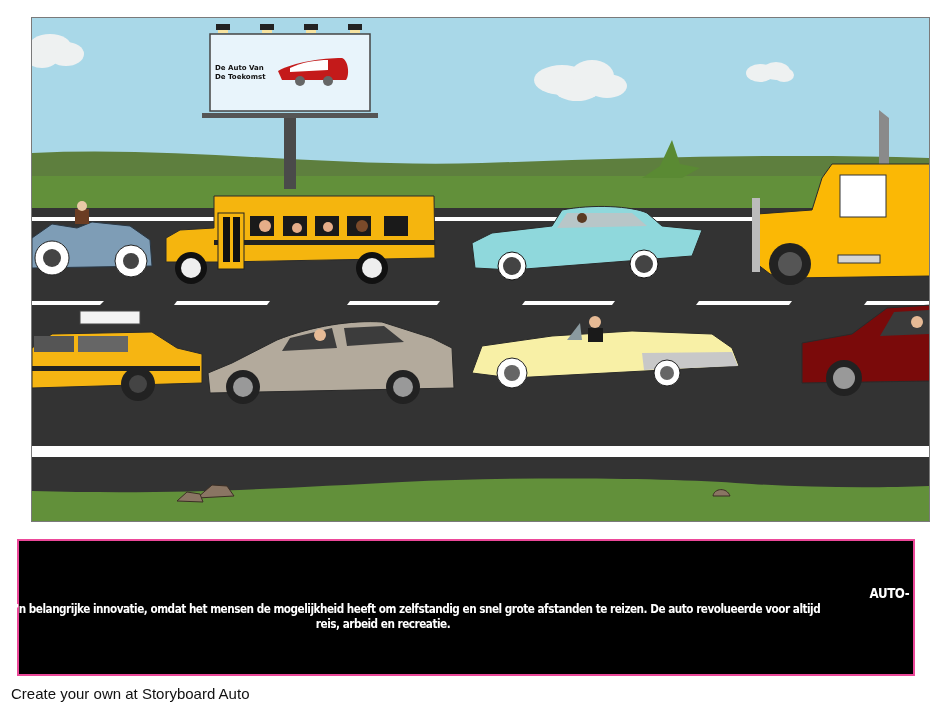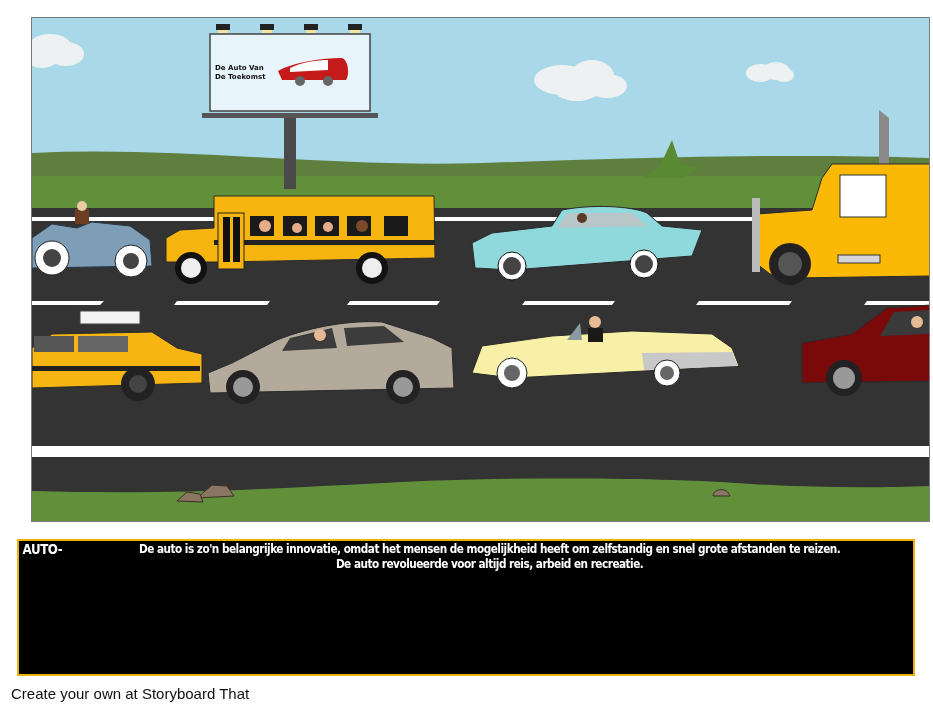--- a/index.html
+++ b/index.html
@@ -1,19 +1,19 @@
 <!DOCTYPE html>
 <html><head>
 <meta charset="utf-8">
 <style>
   html, body { margin: 0; padding: 0; background: #ffffff; }
   body { width: 933px; height: 713px; position: relative; overflow: hidden; font-family: "Liberation Sans", sans-serif; }
   .scene { position: absolute; left: 31px; top: 17px; width: 899px; height: 505px; border: 1px solid #7a7a7a; box-sizing: border-box; overflow: hidden; }
   .scene svg { display: block; }
-  .caption-box { position: absolute; left: 17px; top: 539px; width: 898px; height: 137px; background: #000; border: 2px solid #eab308; box-sizing: border-box; color: #fff; text-align: center; display: flex; justify-content: center; align-items: flex-start; }
+  .caption-box { position: absolute; left: 17px; top: 539px; width: 898px; height: 137px; background: #000; border: 2px solid #ec4899; box-sizing: border-box; color: #fff; text-align: center; display: flex; flex-direction: column; justify-content: center; align-items: flex-end; }
   .caption-title { font-family: "DejaVu Sans", sans-serif; font-weight: bold; font-size: 14px; letter-spacing: -0.5px; transform: scaleX(0.85); line-height: 16px; }
   .caption-text { font-family: "DejaVu Sans", sans-serif; font-weight: bold; font-size: 12.5px; line-height: 15px; letter-spacing: -0.6px; transform: scaleX(0.84); width: 1060px; }
   .footer { position: absolute; left: 11px; top: 685px; font-family: "Liberation Sans", sans-serif; font-size: 15px; color: #111; }
   .billboard-text { font-family: "DejaVu Sans", sans-serif; font-weight: bold; font-size: 7px; fill: #111; }
 </style>
 </head>
 <body>
 
 <div class="scene">
   <svg width="899" height="505" viewBox="0 0 899 505" xmlns="http://www.w3.org/2000/svg">
@@ -182,13 +182,13 @@
         <circle cx="812" cy="360" r="11" fill="#999"></circle>
     </g>
   </svg>
 </div>
 
 <div class="caption-box">
   <div class="caption-title">AUTO-</div>
   <div class="caption-text">De auto is zo'n belangrijke innovatie, omdat het mensen de mogelijkheid heeft om zelfstandig en snel grote afstanden te reizen. De auto revolueerde voor altijd reis, arbeid en recreatie.</div>
 </div>
 
-<a class="footer">Create your own at Storyboard That</a>
+<a class="footer">Create your own at Storyboard Auto</a>
 
 </body></html>

